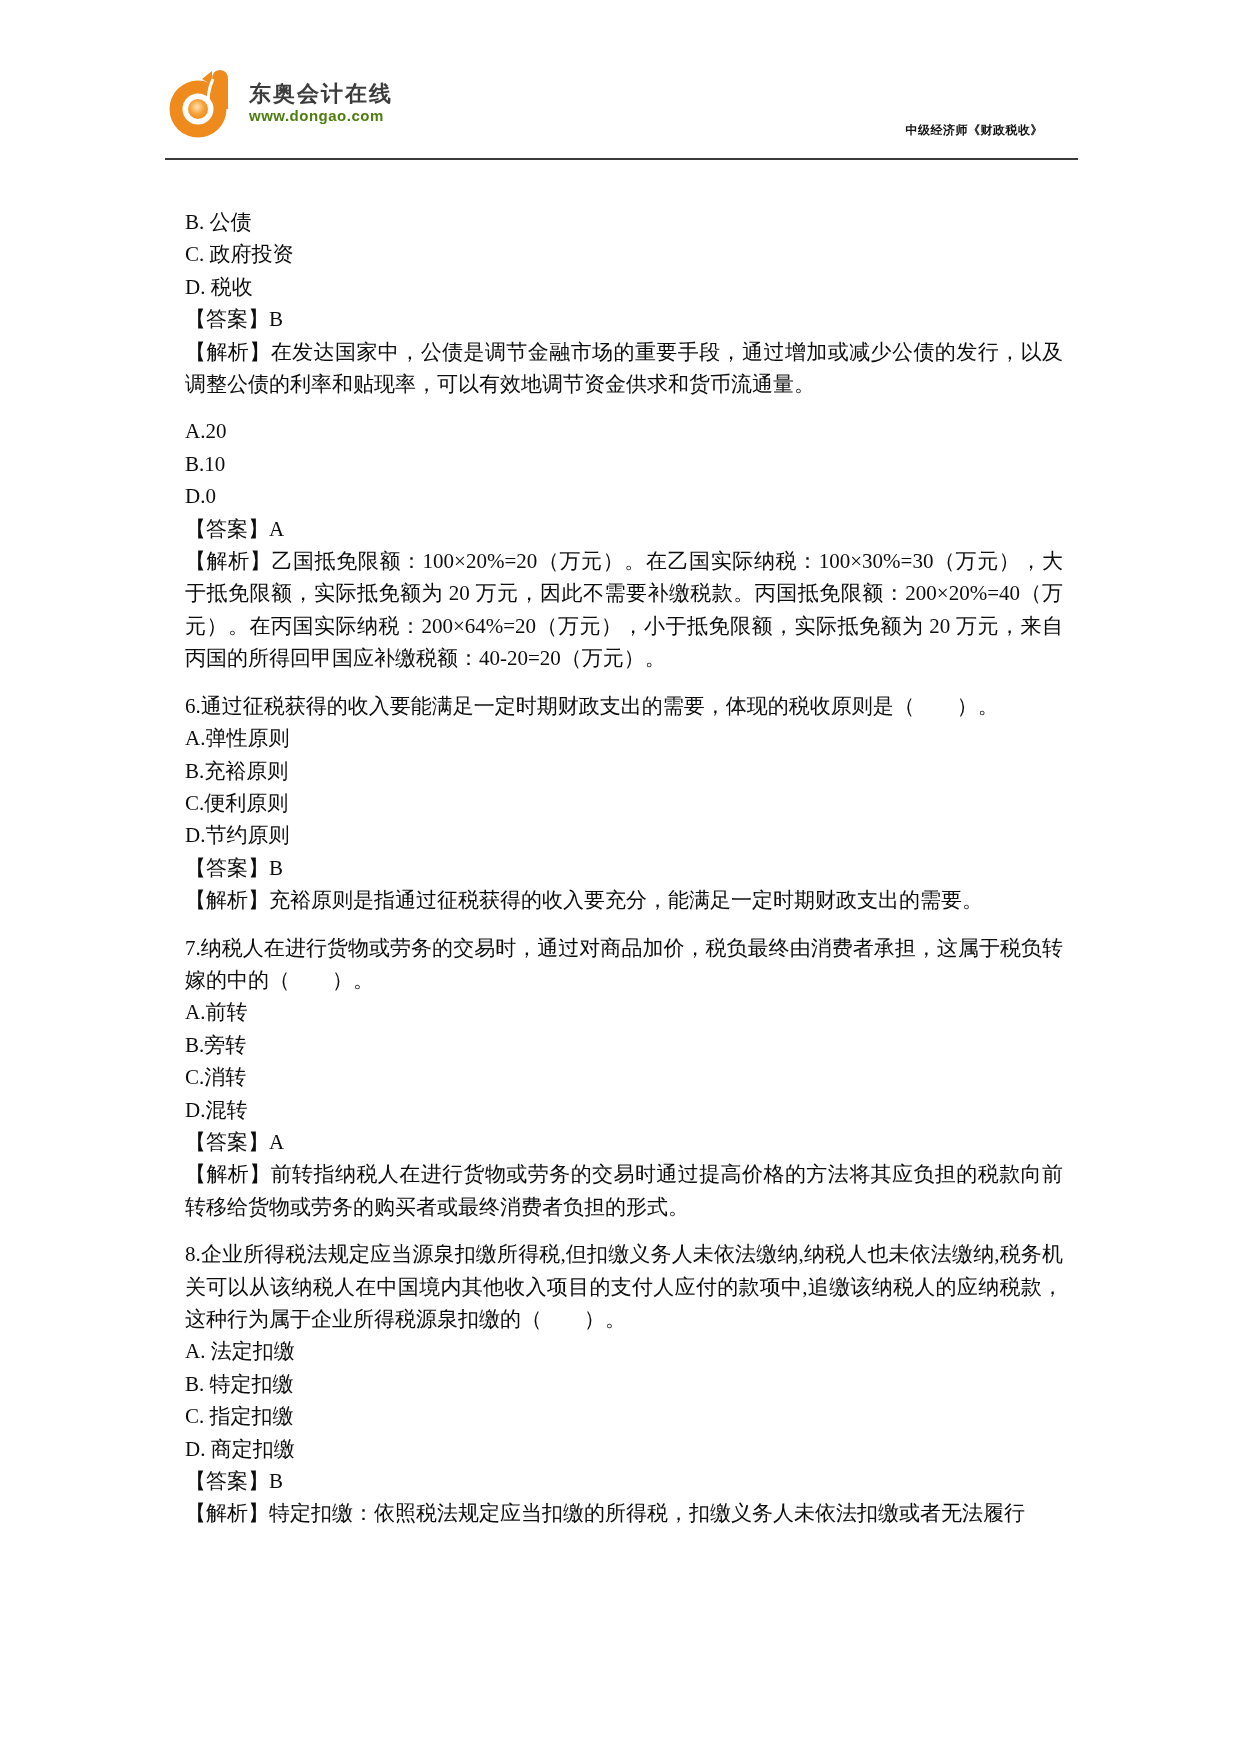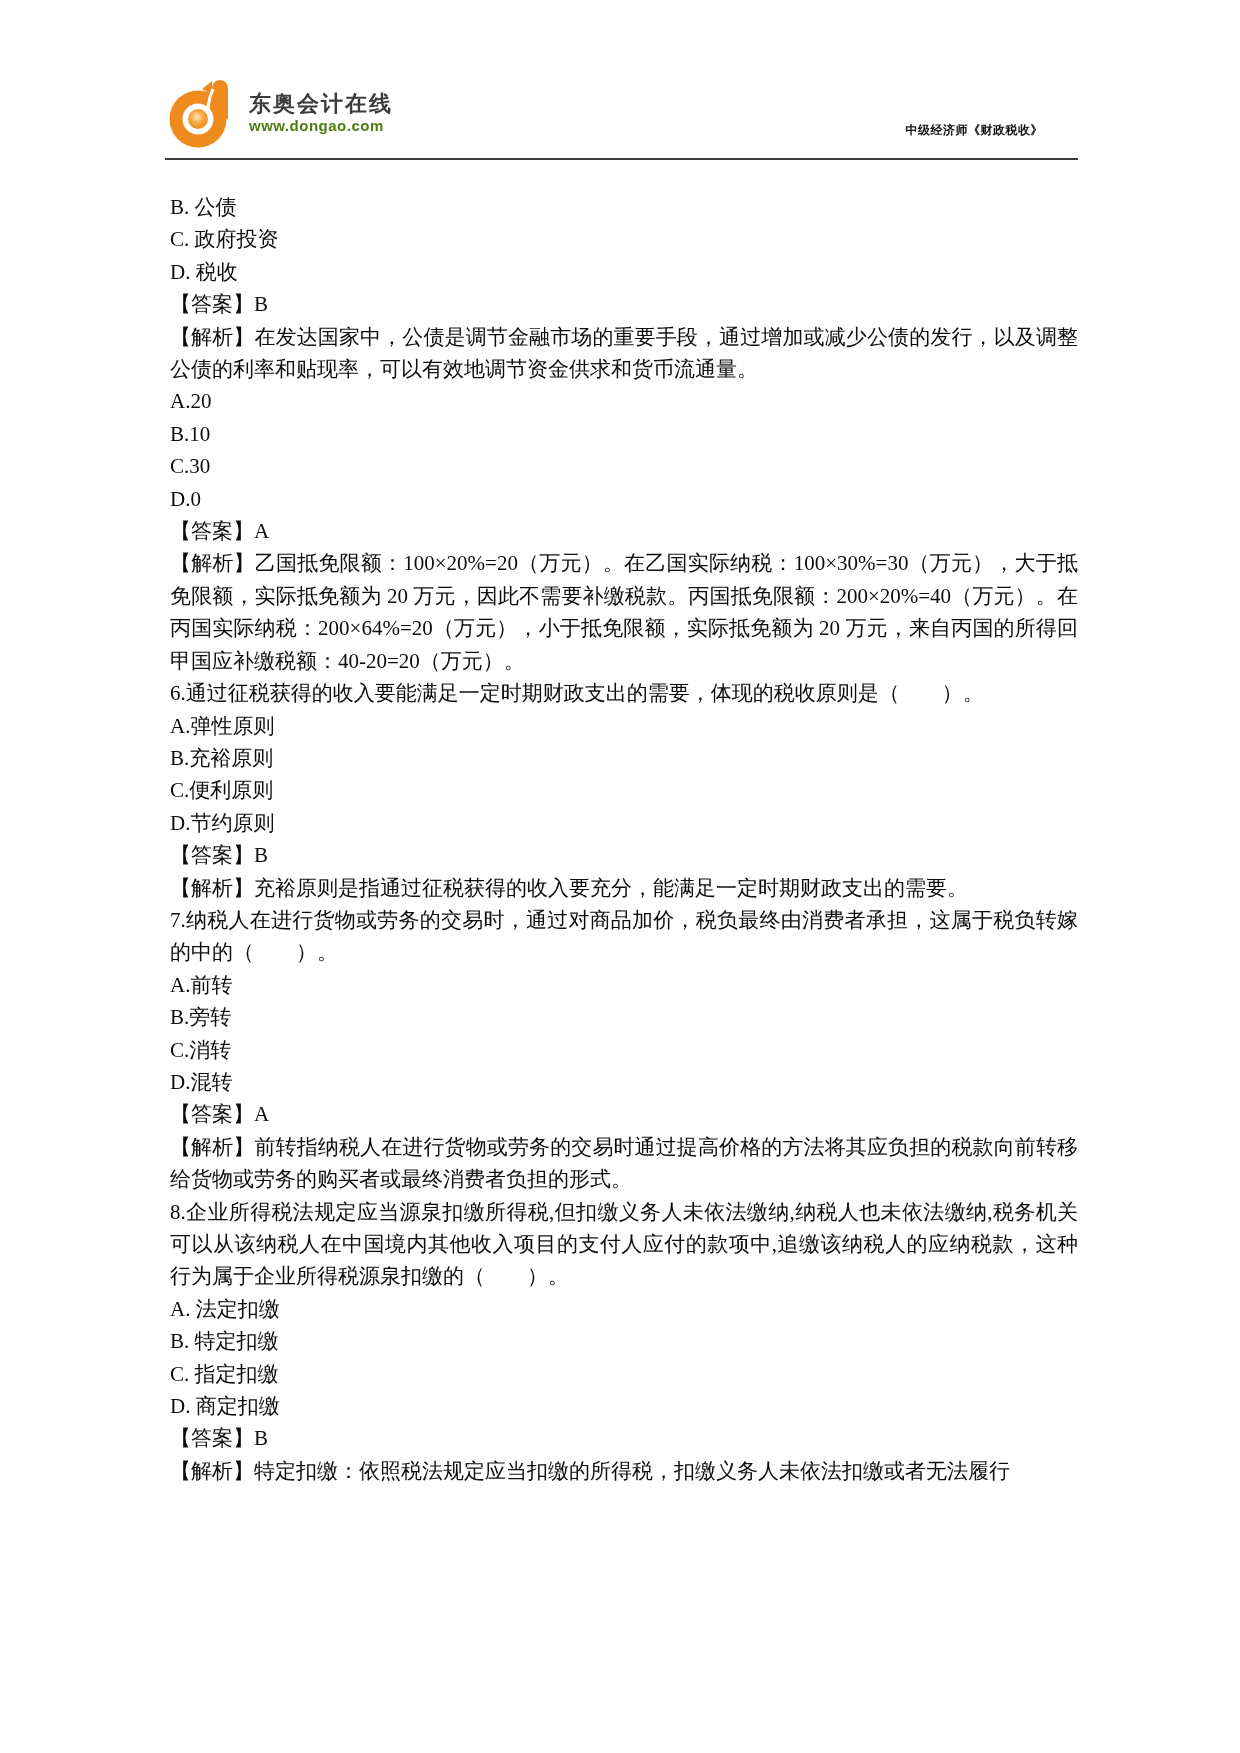--- a/index.html
+++ b/index.html
@@ -8,21 +8,21 @@
     width: 1240px; height: 1753px;
     font-family: "Liberation Serif", "DejaVu Serif", serif;
     color: #0d0d0d;
     position: relative;
     overflow: hidden;
   }
   .page { position: absolute; inset: 0; background: #ffffff; }
 
   
   .logo {
-    position: absolute; left: 168px; top: 78px;
+    position: absolute; left: 168px; top: 68px;
     display: flex; align-items: center; gap: 13px;
   }
   .logo-icon { display: block; }
   .logo-text { display: flex; flex-direction: column; justify-content: center; }
   .logo-brand {
     font-family: "Liberation Sans", "DejaVu Sans", sans-serif;
     font-weight: bold; font-size: 22px; letter-spacing: 2px;
     color: #3c3c3c; line-height: 24px;
   }
   .logo-url {
@@ -41,21 +41,21 @@
     border-top: 2px solid #3b3b3b;
   }
 
   
   .content {
     position: absolute; left: 170px; top: 191px; width: 908px;
     font-size: 21px; line-height: 32.4px;
     text-align: justify;
   }
   .content p { margin: 0; padding: 0; }
-  .q { margin: 0; }
+  .q { margin: 15px; }
 </style>
 </head>
 <body>
 
 <div class="page">
 
   <div class="logo">
     <svg class="logo-icon" width="68" height="70" viewBox="0 0 68 70">
       <defs>
         <radialGradient id="ball" cx="45%" cy="40%" r="65%">
@@ -87,21 +87,20 @@
       <p>B. 公债</p>
       <p>C. 政府投资</p>
       <p>D. 税收</p>
       <p>【答案】B</p>
       <p>【解析】在发达国家中，公债是调节金融市场的重要手段，通过增加或减少公债的发行，以及调整公债的利率和贴现率，可以有效地调节资金供求和货币流通量。</p>
     </section>
 
     <section class="q">
       <p>A.20</p>
       <p>B.10</p>
-      <p>C.30</p>
       <p>D.0</p>
       <p>【答案】A</p>
       <p>【解析】乙国抵免限额：100×20%=20（万元）。在乙国实际纳税：100×30%=30（万元），大于抵免限额，实际抵免额为 20 万元，因此不需要补缴税款。丙国抵免限额：200×20%=40（万元）。在丙国实际纳税：200×64%=20（万元），小于抵免限额，实际抵免额为 20 万元，来自丙国的所得回甲国应补缴税额：40-20=20（万元）。</p>
     </section>
 
     <section class="q">
       <p>6.通过征税获得的收入要能满足一定时期财政支出的需要，体现的税收原则是（　　）。</p>
       <p>A.弹性原则</p>
       <p>B.充裕原则</p>
       <p>C.便利原则</p>

